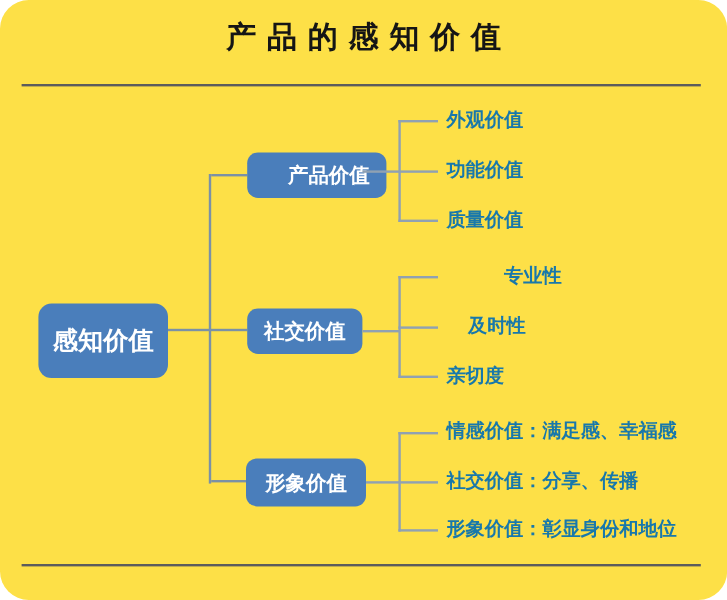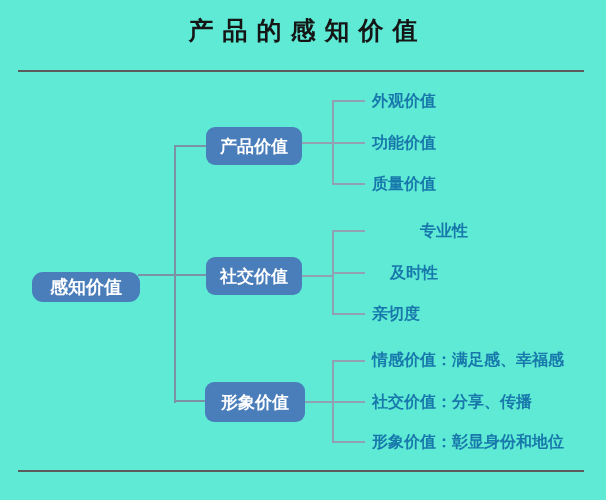--- a/index.html
+++ b/index.html
@@ -1,21 +1,22 @@
 <!DOCTYPE html>
 <html><head>
 <meta charset="utf-8">
 <style>
   html,body{margin:0;padding:0;background:#ffffff;}
   #canvas{
     position:relative;
     width:606px;height:500px;
-    background:#5eead4;
-    font-family:Liberation Serif, serif;
+    background:#fde047;
+    font-family:Liberation Mono, monospace;
     overflow:hidden;
+    border-radius:24px;
   }
   .title{
     position:absolute;top:14px;left:0;width:100%;
     text-align:center;
     font-size:25px;font-weight:bold;color:#151515;
     letter-spacing:9px;text-indent:9px;
     white-space:nowrap;
   }
   .rule{
     position:absolute;left:18px;width:566px;height:2px;
@@ -25,23 +26,23 @@
   .rule.bottom{top:470px;}
   .node{
     position:absolute;
     background:#4a7ebb;
     color:#ffffff;
     font-weight:bold;
     border-radius:9px;
     display:flex;align-items:center;justify-content:center;
     white-space:nowrap;
   }
-  .node.root{left:32px;top:253px;width:108px;height:30px;font-size:18px;border-radius:11px;margin-top:19px;}
+  .node.root{left:32px;top:253px;width:108px;height:62px;font-size:21px;border-radius:11px;}
   .node.mid{left:206px;width:96px;height:38px;font-size:17px;}
-  .node.mid.m1{top:127px;}
+  .node.mid.m1{top:127px;padding-left:20px;}
   .node.mid.m2{top:257px;}
   .node.mid.m3{left:205px;top:382px;width:100px;height:40px;}
   .line{position:absolute;background:#7b91a6;}
   .line.h{height:2px;}
   .line.v{width:2px;}
   .line.thin{background:#90a1b2;}
   .line.thin.h{height:1.5px;}
   .line.thin.v{width:1.5px;}
   .leaf{
     position:absolute;left:372px;height:22px;line-height:22px;

